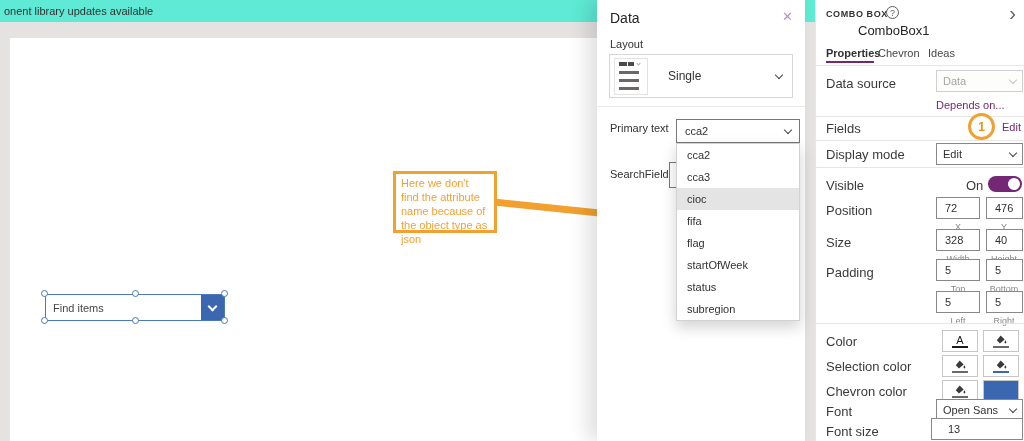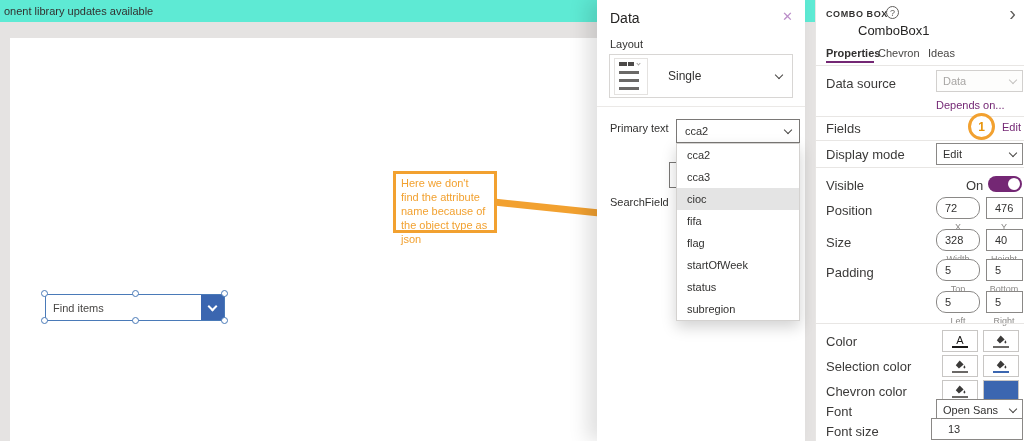--- a/index.html
+++ b/index.html
@@ -69,21 +69,21 @@
   .dd .chev { margin-left:auto; }
   .dd.disabled { border-color:#d2d0ce; color:#a8a6a4; background:#fdfdfc; cursor:default; }
   .dd.disabled .chev { border-color:#c4c2c0; }
   .plink { position:absolute; font-size:11px; color:#742774; cursor:pointer; }
   .badge { position:absolute; left:152px; top:113px; width:27px; height:27px; border:3px solid #F2A130; border-radius:50%;
            background:#fff; color:#E8940A; font-size:12px; font-weight:bold; display:flex; align-items:center; justify-content:center; }
   .toggle { position:absolute; left:172px; top:176px; width:34px; height:16px; border-radius:8px; background:#742774; cursor:pointer; }
   .toggle i { position:absolute; right:2px; top:2px; width:12px; height:12px; border-radius:50%; background:#fff; }
   .num { position:absolute; height:22px; border:1px solid #8a8886; background:#fff; font-size:11px; color:#323130;
          padding-left:8px; font-family:"Liberation Sans", sans-serif; }
-  .n1 { left:120px; width:44px;border-radius:10px; } .n2 { left:170px; width:37px; }
+  .n1 { left:120px; width:44px; } .n2 { left:170px; width:37px; }
   .cap { position:absolute; font-size:9px; color:#8a8886; text-align:center; width:44px; }
   .c1 { left:120px; } .c2 { left:166px; }
   .swatch { position:absolute; width:36px; height:22px; border:1px solid #c8c6c4; background:#fff;
             display:flex; flex-direction:column; align-items:center; justify-content:center; cursor:pointer; }
   .s1 { left:126px; } .s2 { left:167px; }
   .swatch .bar { width:16px; height:2px; margin-top:1px; }
   .bar.black { background:#1b1a19; } .bar.gray { background:#6b6967; } .bar.blue { background:#3B66B0; }
   .swatch.fill { background:#3B66B0; }
   .a-glyph { font-size:11px; color:#1b1a19; line-height:10px; }
 </style>
@@ -141,21 +141,21 @@
     </div>
 
     <div class="dp-div"></div>
 
     <div class="dp-lbl" style="left:13px; top:122px;">Primary text</div>
     <div class="pt-box">
       <span>cca2</span>
       <i class="chev"></i>
     </div>
 
-    <div class="dp-lbl" style="left:13px; top:168px;margin-top:28px;">SearchField</div>
+    <div class="dp-lbl" style="left:13px; top:168px;">SearchField</div>
     <div class="sf-input"></div>
 
     <div class="dd-list">
       <div class="dd-item">cca2</div>
       <div class="dd-item">cca3</div>
       <div class="dd-item hl">cioc</div>
       <div class="dd-item">fifa</div>
       <div class="dd-item">flag</div>
       <div class="dd-item">startOfWeek</div>
       <div class="dd-item">status</div>

